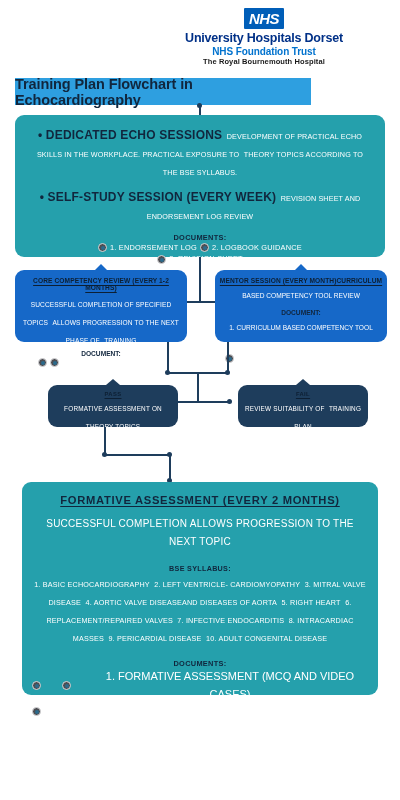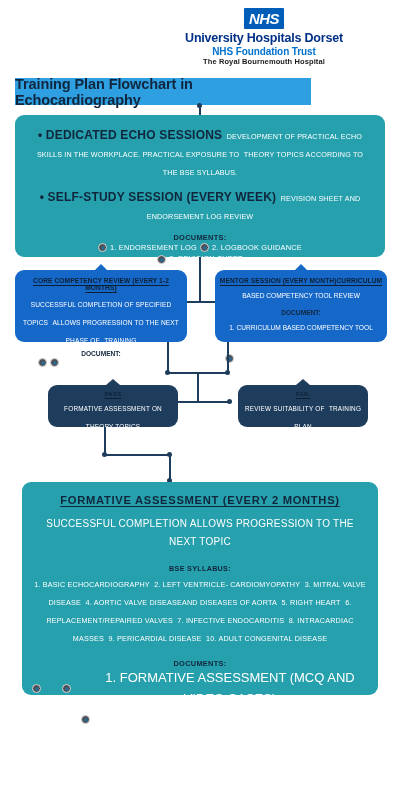--- a/index.html
+++ b/index.html
@@ -142,22 +142,22 @@
   
   #formative-assessment {
     left: 22px; top: 482px; width: 356px; height: 213px;
     padding: 12px 10px;
   }
   #formative-assessment .node-title { font-size: 11.2px; letter-spacing: .7px; margin-bottom: 7px; }
   #formative-assessment .subtitle { font-size: 10px; letter-spacing:.25px; }
   #formative-assessment .syl-head { font-size: 7.2px; margin-top: 15px; letter-spacing:.3px;}
   #formative-assessment .syl-item { font-size: 7.2px; line-height: 1.62; letter-spacing:.2px; }
   #formative-assessment .docs-head { font-size: 7.4px; margin-top: 14px; letter-spacing:.3px;}
-  #formative-assessment .doc-row { font-size: 13px; line-height:1.6; display:flex;
-                                   align-items:center; justify-content:flex-end; gap:21px;}
+  #formative-assessment .doc-row { font-size: 11px; line-height:1.6; display:flex;
+                                   align-items:center; justify-content:space-between; gap:21px;}
 
   
   .doc-badge {
     display: inline-block;
     width: 9px; height: 9px;
     border-radius: 50%;
     background: #4d4d52;
     border: 1px solid #d8d8da;
     position: relative;
     flex: none;

